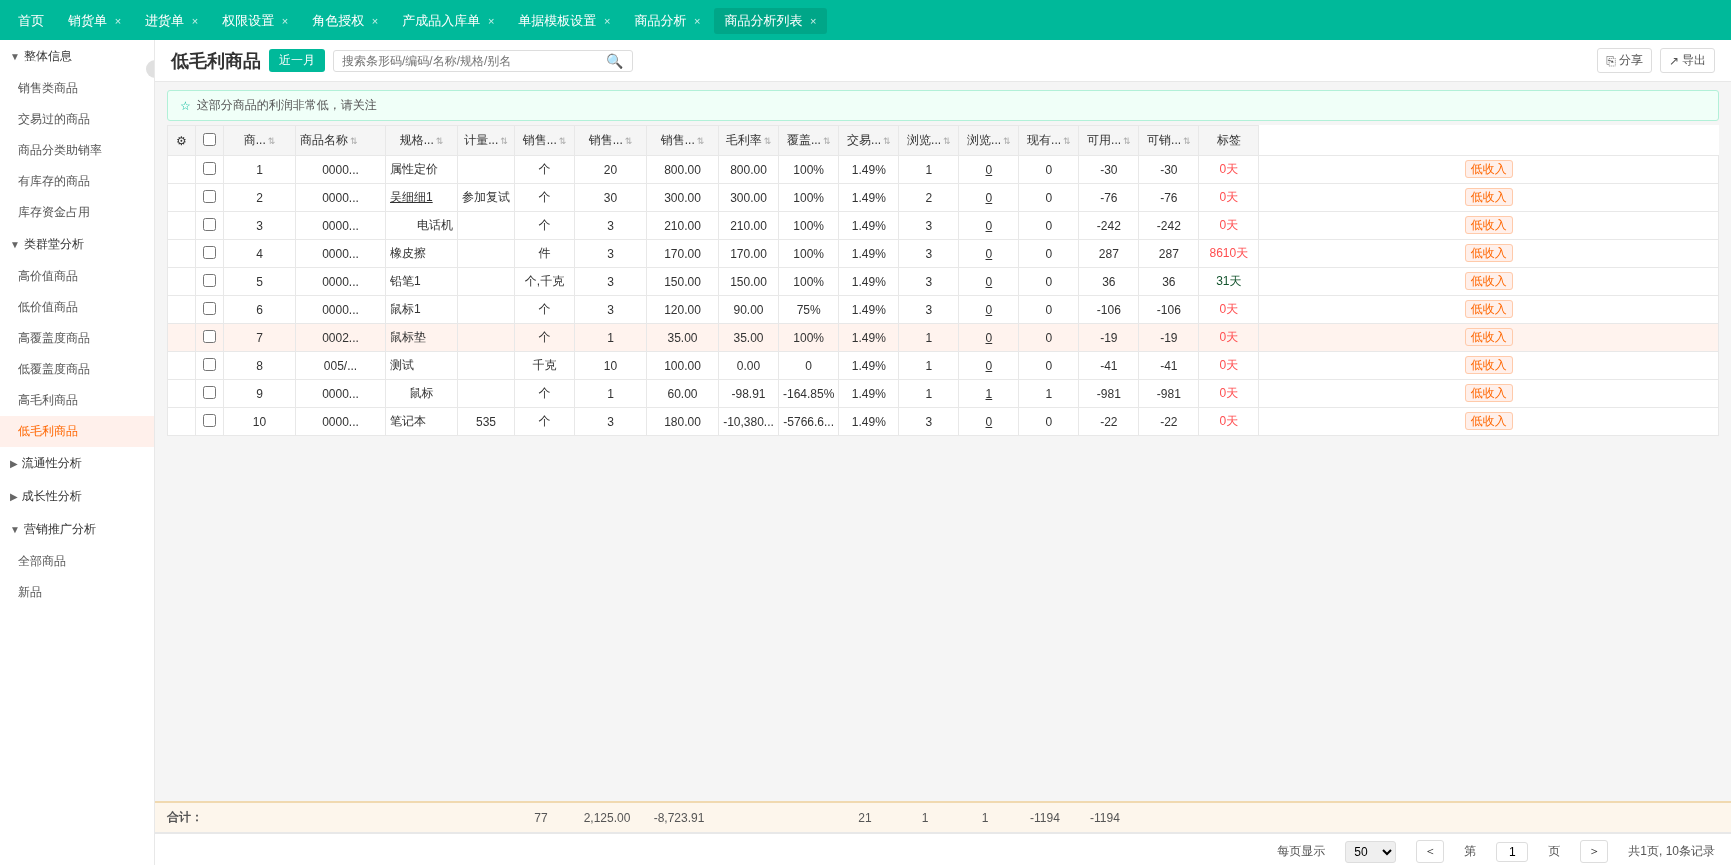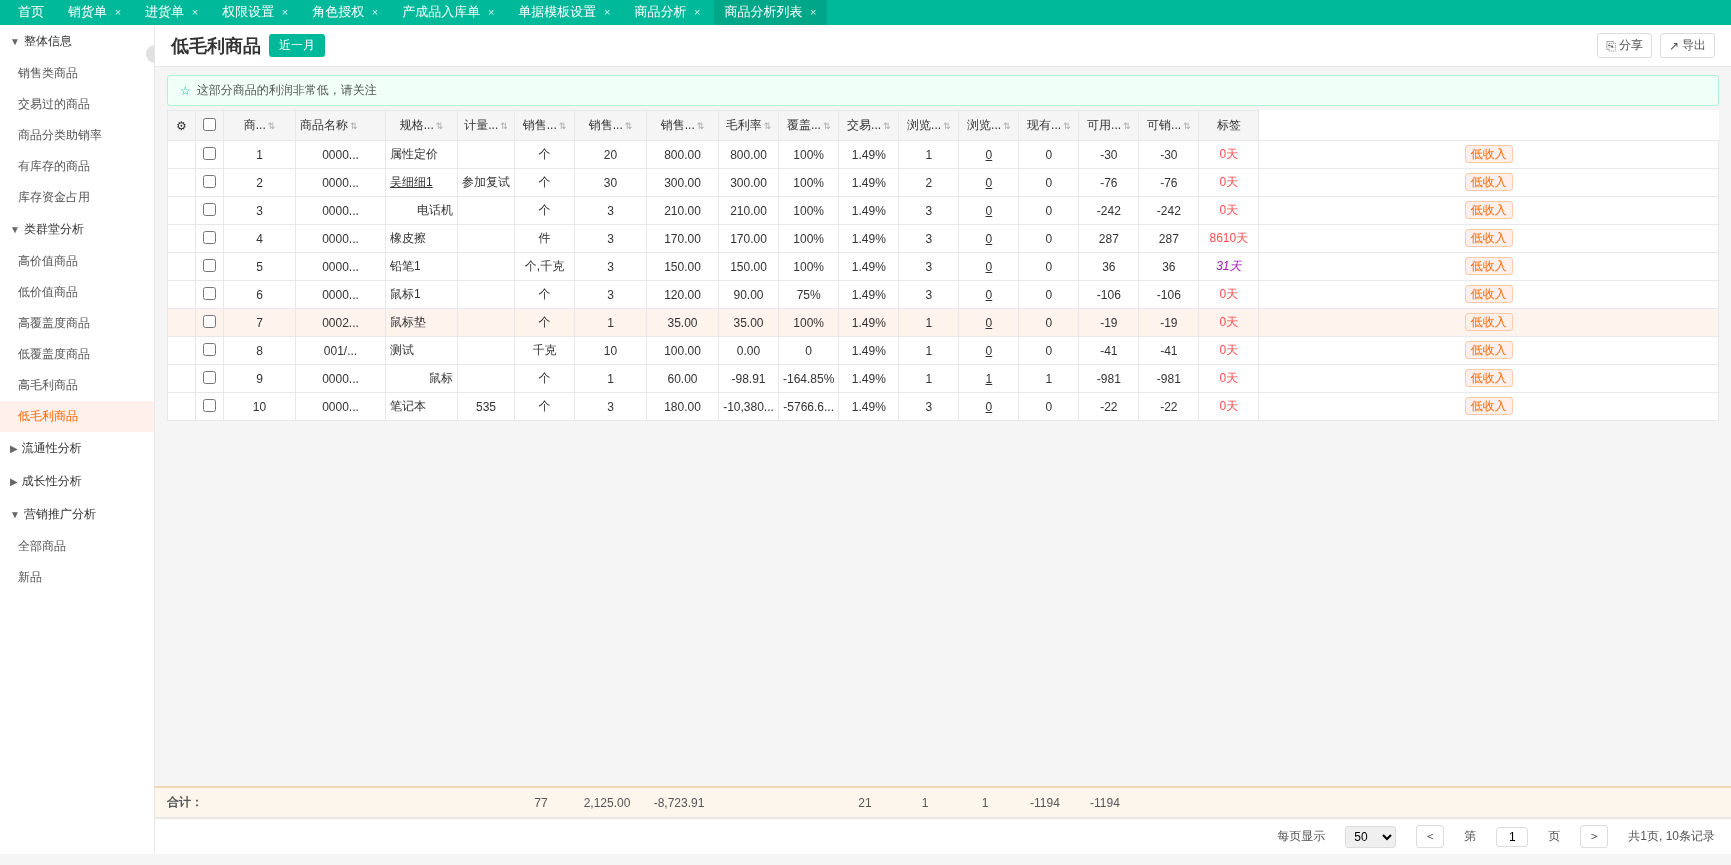--- a/index.html
+++ b/index.html
@@ -1,24 +1,24 @@
 <!DOCTYPE html>
 <html><head>
   <meta charset="utf-8">
   <style>
     * { box-sizing: border-box; margin: 0; padding: 0; font-family: 'Microsoft YaHei', Arial, sans-serif; font-size: 12px; }
     body { background: #f5f5f5; overflow: hidden; width: 1731px; height: 865px; }
 
     
     .top-nav {
       background: #00b99a;
-      height: 25px;
-      display: flex;
-      align-items: flex-end;
-      padding: 0 8px;
+      height: 40px;
+      display: flex;
+      align-items: flex-start;
+      padding: 8px 8px;
       gap: 4px;
     }
     .nav-item {
       color: #fff;
       padding: 4px 10px;
       cursor: pointer;
       font-size: 13px;
       white-space: nowrap;
       border-radius: 3px;
     }
@@ -333,20 +333,24 @@
     </div>
     <div class="sidebar-item">全部商品</div>
     <div class="sidebar-item">新品</div>
   </div>
 
   <div class="content-area">
 
     <div class="content-header">
       <span class="page-title">低毛利商品</span>
       <button class="date-filter-btn">近一月</button>
+      <div class="search-box">
+        <input type="text" placeholder="搜索条形码/编码/名称/规格/别名" style="">
+        <span class="search-icon">🔍</span>
+      </div>
       <div class="header-actions">
         <div class="action-btn">
           <span>⎘</span>
           <span>分享</span>
         </div>
         <div class="action-btn">
           <span>↗</span>
           <span>导出</span>
         </div>
       </div>
@@ -477,21 +481,21 @@
     <td>3</td>
     <td>150.00</td>
     <td>150.00</td>
     <td>100%</td>
     <td>1.49%</td>
     <td>3</td>
     <td><span class="underline-link">0</span></td>
     <td>0</td>
     <td>36</td>
     <td>36</td>
-    <td style="color:#a21caf;font-style:italic;">31天</td>
+    <td style="color:#14532d;">31天</td>
     <td><span class="tag-badge">低收入</span></td>
   </tr>
             <tr>
     <td></td>
     <td><input type="checkbox" style=""></td>
     <td>6</td>
     <td>0000...</td>
     <td style="text-align:left;">鼠标1</td>
     <td></td>
     <td>个</td>
@@ -526,21 +530,21 @@
     <td>0</td>
     <td>-19</td>
     <td>-19</td>
     <td style="color:#ff4d4f;">0天</td>
     <td><span class="tag-badge">低收入</span></td>
   </tr>
             <tr>
     <td></td>
     <td><input type="checkbox" style=""></td>
     <td>8</td>
-    <td>001/...</td>
+    <td>005/...</td>
     <td style="text-align:left;">测试</td>
     <td></td>
     <td>千克</td>
     <td>10</td>
     <td>100.00</td>
     <td>0.00</td>
     <td>0</td>
     <td>1.49%</td>
     <td>1</td>
     <td><span class="underline-link">0</span></td>
@@ -548,21 +552,21 @@
     <td>-41</td>
     <td>-41</td>
     <td style="color:#ff4d4f;">0天</td>
     <td><span class="tag-badge">低收入</span></td>
   </tr>
             <tr>
     <td></td>
     <td><input type="checkbox" style=""></td>
     <td>9</td>
     <td>0000...</td>
-    <td style="text-align:right;">鼠标</td>
+    <td style="text-align:center;">鼠标</td>
     <td></td>
     <td>个</td>
     <td>1</td>
     <td>60.00</td>
     <td>-98.91</td>
     <td>-164.85%</td>
     <td>1.49%</td>
     <td>1</td>
     <td><span class="underline-link">1</span></td>
     <td>1</td>

